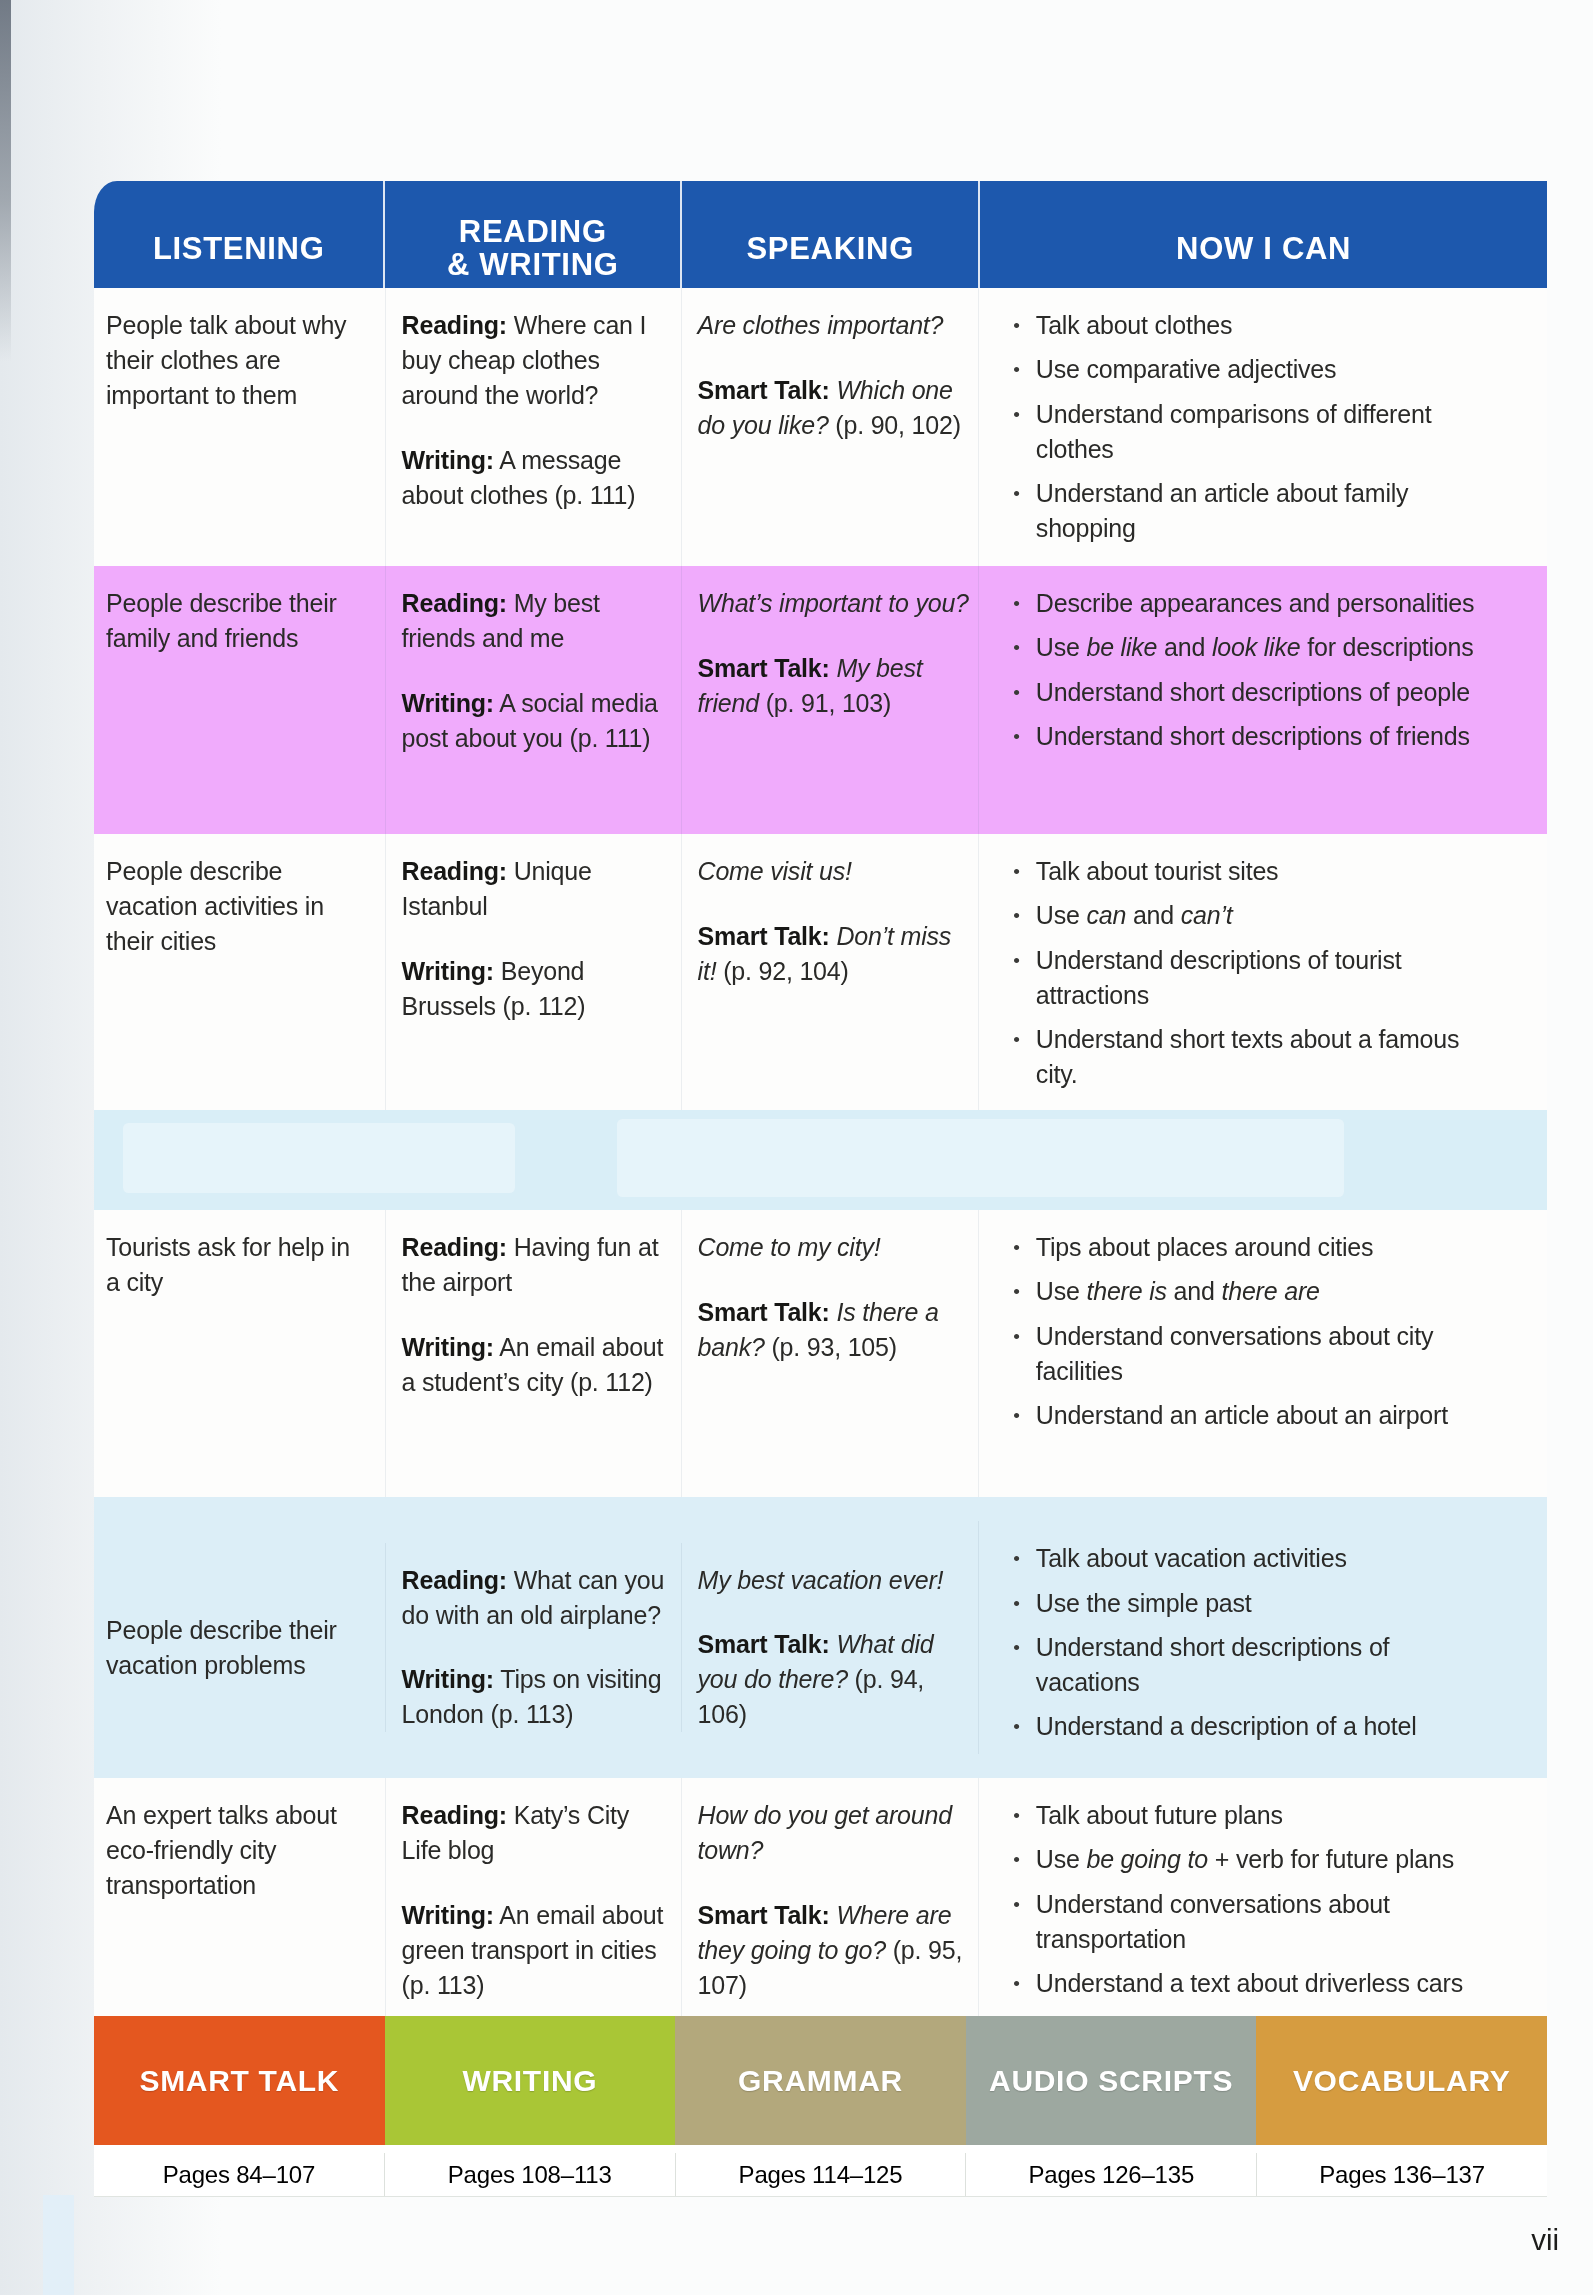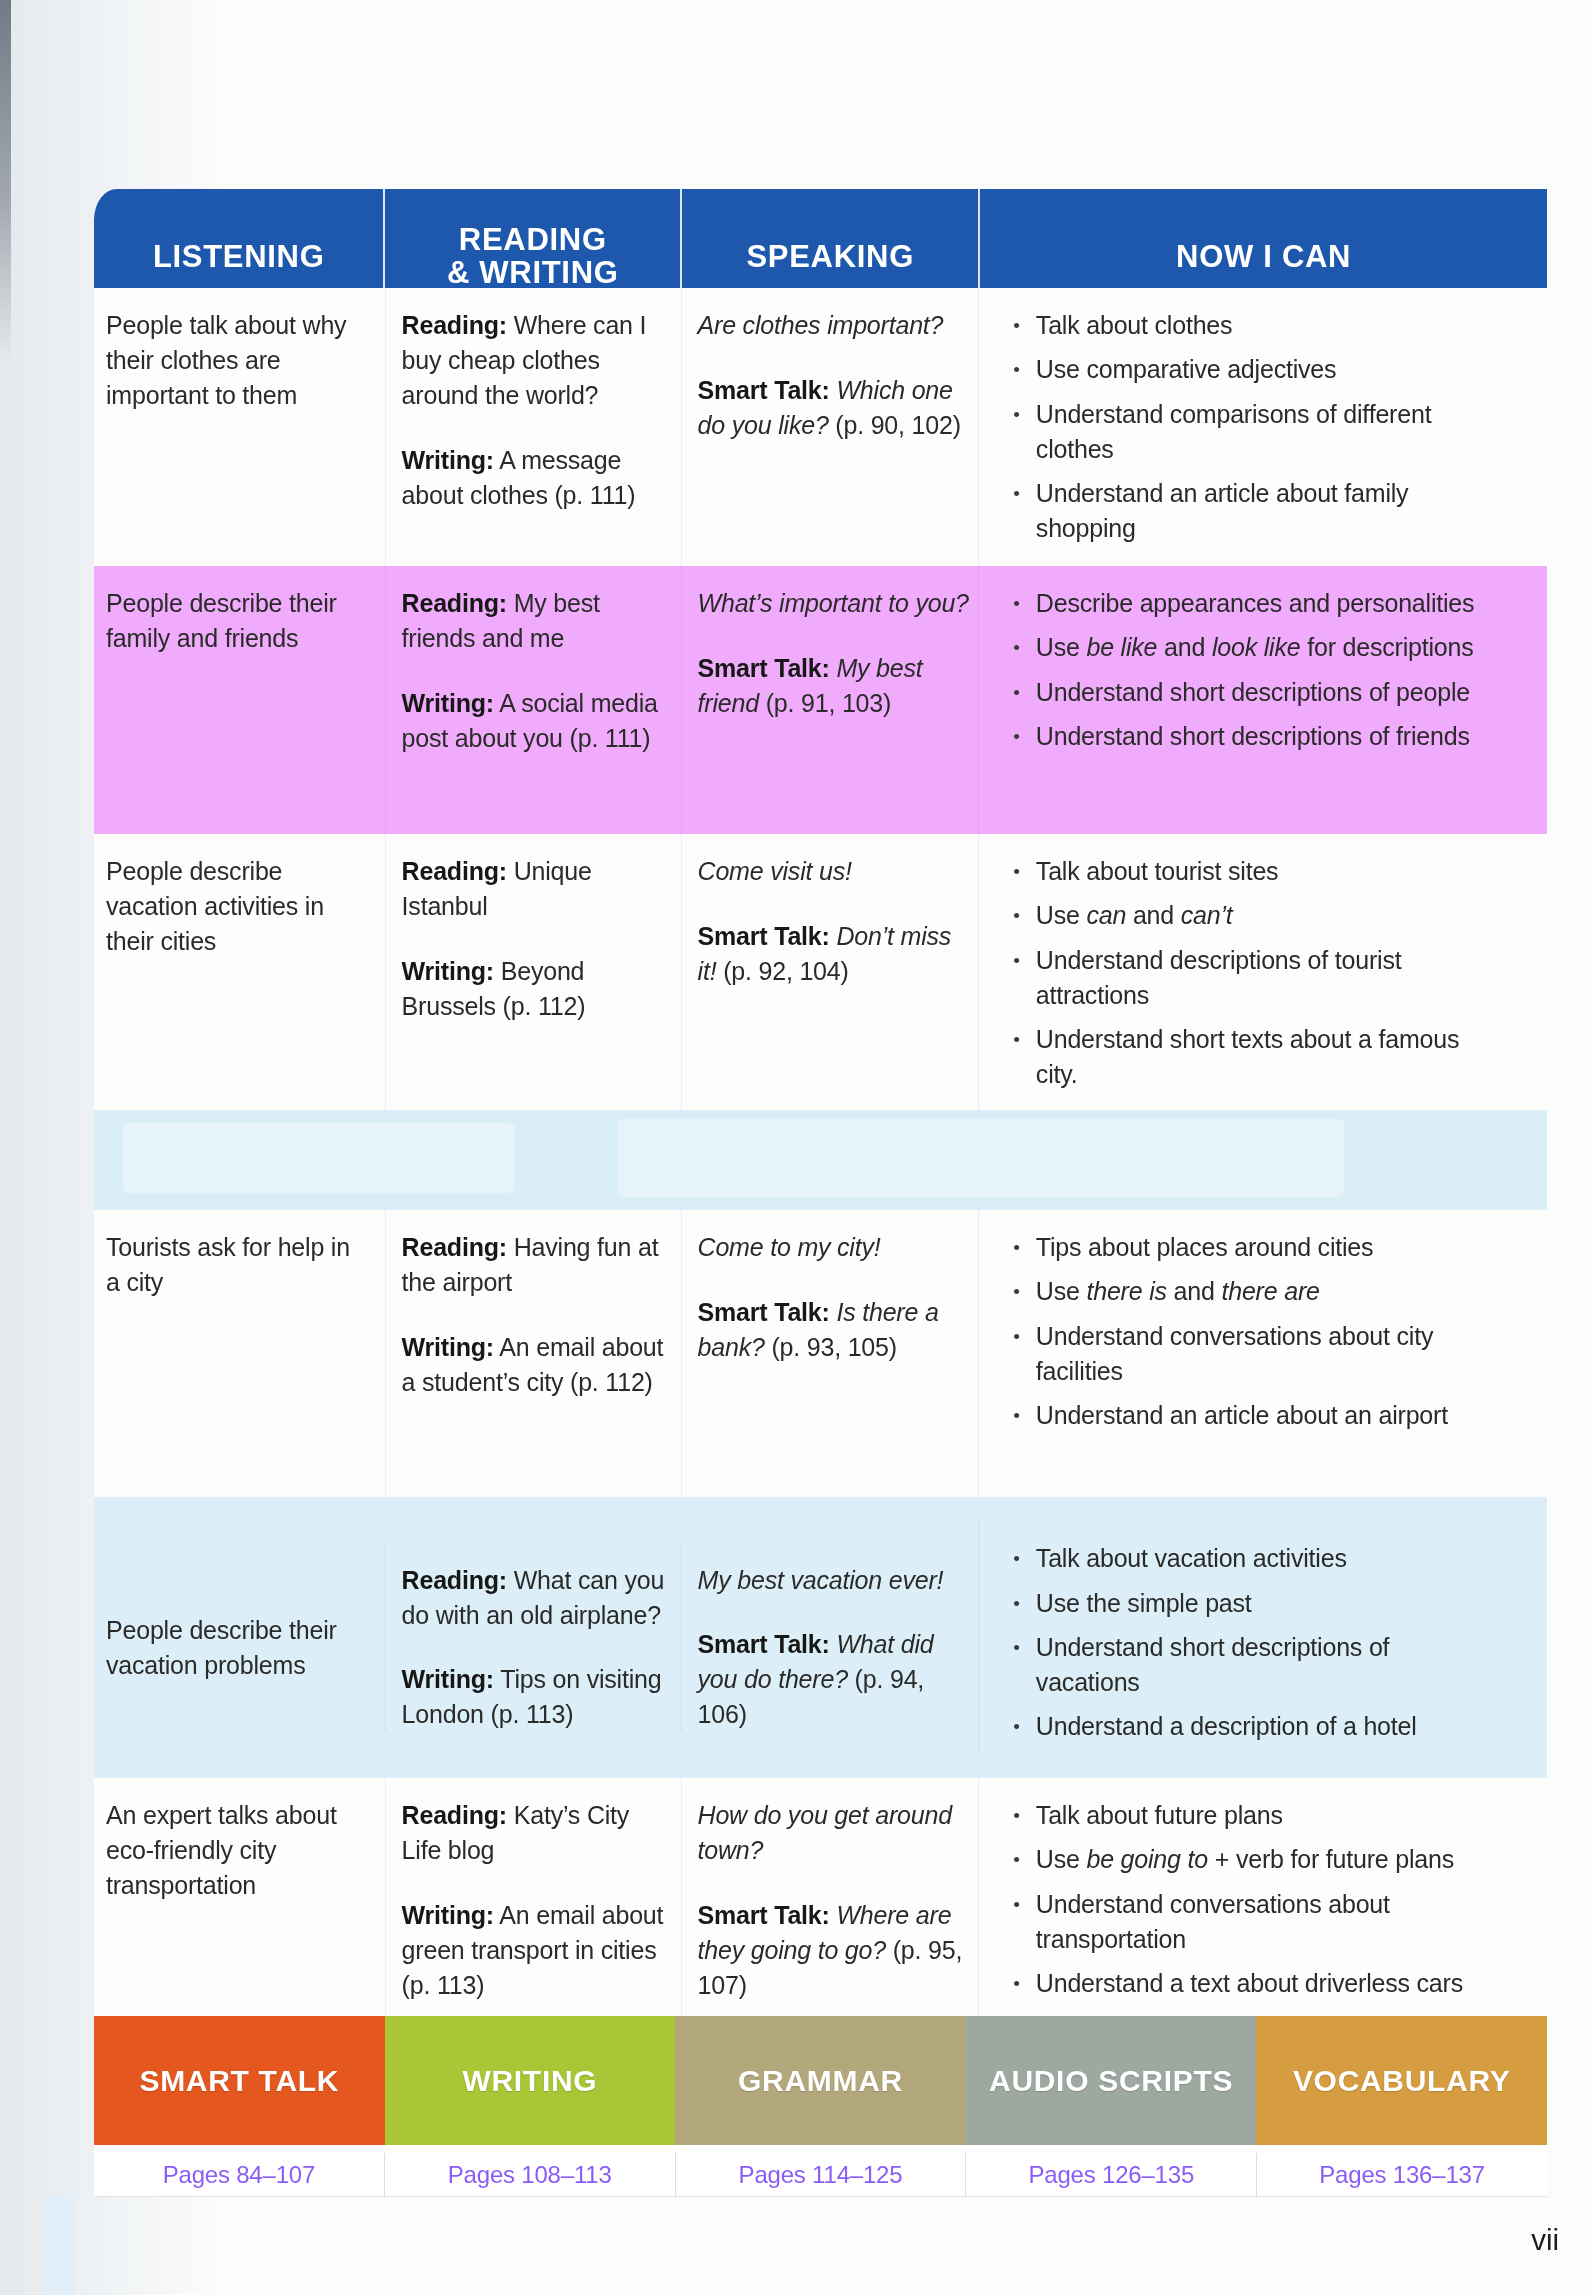--- a/index.html
+++ b/index.html
@@ -12,21 +12,21 @@
   
   .edge-grad{position:absolute;left:0;top:0;bottom:0;width:221px;
     background:linear-gradient(to right,#e4e9ed 0%,#eff2f4 45%,rgba(255,255,255,0) 100%);}
   .edge-dark{position:absolute;left:0;top:0;width:10.7px;height:362px;
     background:linear-gradient(to bottom,#4b5563,#8a929b 55%,rgba(255,255,255,0));opacity:.75;}
   .blue-strip{position:absolute;left:43px;bottom:0;width:31px;height:100px;background:#e2eff8;}
   .rule-bottom{position:absolute;left:94px;top:2196px;width:1453px;height:1.3px;background:#e2e6e2;}
 
   
   .thead{position:absolute;left:94px;top:181px;width:1453px;height:134px;display:flex;
-    border-radius:23px 0 0 0 / 31px 0 0 0;overflow:hidden;margin-top:8px;}
+    border-radius:23px 0 0 0 / 31px 0 0 0;overflow:hidden;}
   .hcell{display:flex;align-items:center;justify-content:center;text-align:center;}
   .hcell + .hcell{border-left:2px solid rgba(255,255,255,.85);}
   .hcell .hlabel{color:#ffffff;font-weight:bold;font-size:31px;line-height:33px;letter-spacing:0.7px;}
   .w1{width:20.0%;} .w2{width:20.37%;} .w3{width:20.46%;} .w4{width:39.17%;}
 
   .tbody{position:absolute;left:94px;top:288px;width:1453px;}
   .row{display:flex;overflow:hidden;background:#fdfdfc;}
   .row-0{height:278px;} .row-1{height:268px;} .row-2{height:276px;}
   .row-3{height:287px;} .row-4{height:281px;align-items:center;} .row-5{height:238px;}
   .cell{box-sizing:border-box;padding:20px 16px 0 16px;}
@@ -50,21 +50,21 @@
   .g2{left:36%;top:9.4px;width:50%;height:78px;}
 
   
   .tabs{position:absolute;left:94px;top:2016px;width:1453px;height:129px;display:flex;gap:0;}
   .tab{flex:1;display:flex;align-items:center;justify-content:center;}
   .tab-label{color:#ffffff;font-weight:bold;font-size:30px;letter-spacing:0.7px;
     text-shadow:0 0.7px 1.3px rgba(0,0,0,.18);white-space:nowrap;}
   .pages-row{position:absolute;left:94px;top:2145px;width:1453px;height:51px;display:flex;
     background:#ffffff;border-bottom:1.3px solid #e0e4e0;}
   .pcell{flex:1;display:flex;align-items:center;justify-content:center;
-    font-size:24px;color:#8b5cf6;letter-spacing:-0.2px;margin-top:8px;}
+    font-size:24px;color:#000000;letter-spacing:-0.2px;margin-top:8px;}
   .pcell + .pcell{border-left:0.7px solid #dde1dd;}
 
   .folio{position:absolute;right:35px;top:2223px;font-size:29.5px;color:#1d1d1b;}
 </style>
 </head>
 <body>
 
 <div class="page">
   <div class="edge-grad"></div>
   <div class="edge-dark"></div>

